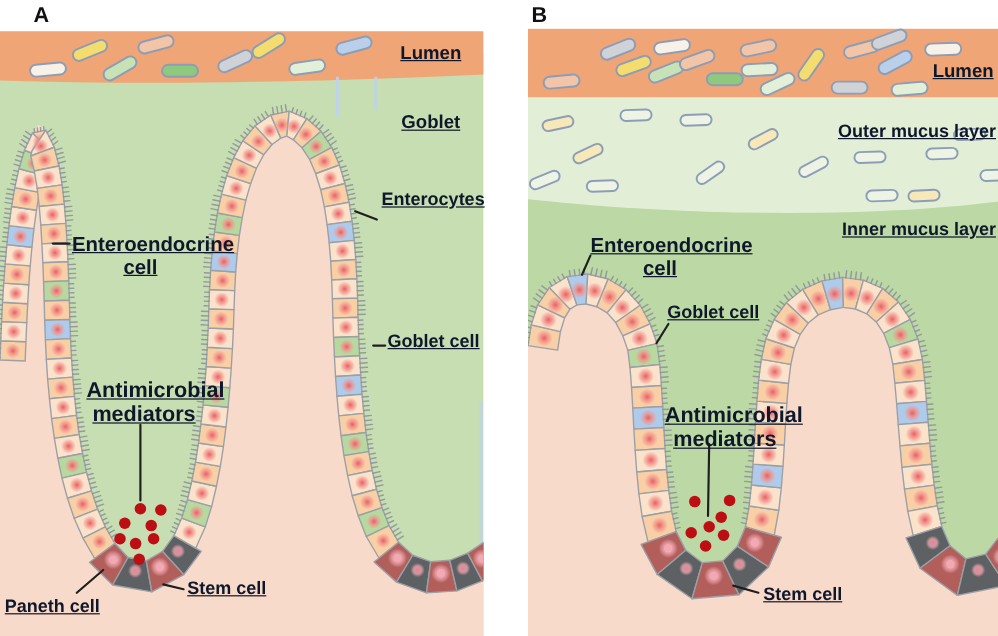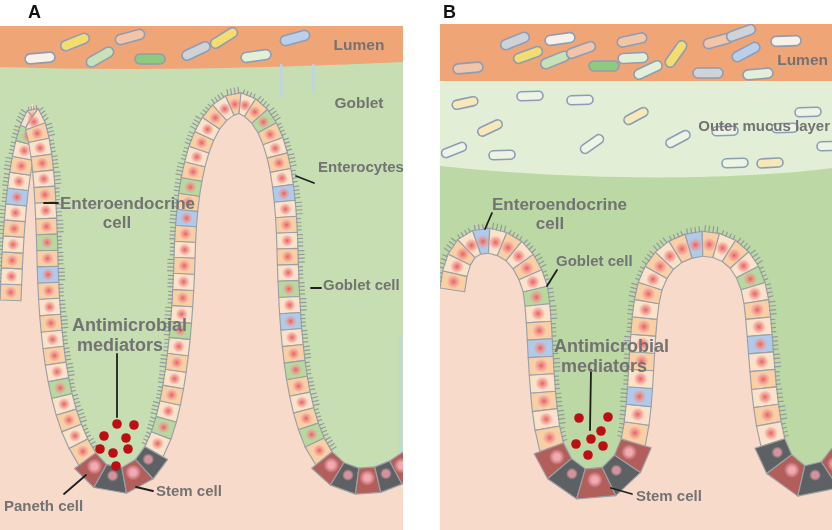--- a/index.html
+++ b/index.html
@@ -3,21 +3,21 @@
 <meta charset="utf-8">
 <style>
   html,body{margin:0;padding:0;background:#ffffff;}
   #page{position:relative;width:832px;height:530px;background:#ffffff;overflow:hidden;
         font-family:"Liberation Sans",sans-serif;}
   .panel{position:absolute;top:0;height:530px;}
   #panelA{left:0;width:403px;}
   #panelB{left:440px;width:392px;}
   .panel svg{position:absolute;left:0;top:0;}
   .plabel{position:absolute;font-weight:700;font-size:18px;color:#111;}
-  .lbl{position:absolute;font-weight:600;color:#737373;line-height:1.12;white-space:normal;}
+  .lbl{position:absolute;font-weight:600;color:#0f172a;line-height:1.12;white-space:normal;text-decoration:underline;}
   .fs15{font-size:15px;} .fs155{font-size:15.5px;} .fs145{font-size:17px;} .fs135{font-size:18px;}
   .tc{text-align:center;} .tr{text-align:right;}
 </style>
 </head>
 <body>
 
 <div id="page">
 
   <div class="panel" id="panelA">
     <div class="plabel" style="left:28px;top:2px;">A</div>
@@ -983,19 +983,20 @@
         </g>
         <g>
           <line x1="52" y1="213" x2="45" y2="229" stroke="#1f1f1f" stroke-width="1.8" stroke-linecap="round"></line>
           <line x1="117" y1="270" x2="107" y2="286" stroke="#1f1f1f" stroke-width="1.8" stroke-linecap="round"></line>
           <line x1="151" y1="370" x2="150" y2="430" stroke="#1f1f1f" stroke-width="1.8" stroke-linecap="round"></line>
           <line x1="171" y1="488" x2="192" y2="494" stroke="#1f1f1f" stroke-width="1.8" stroke-linecap="round"></line>
         </g>
       </svg>
 
     <div class="lbl fs155 tr" style="left:328px;top:51px;width:60px;">Lumen</div>
-    <div class="lbl fs15 tr" style="left:256px;top:118px;width:134px;">Outer mucus layer</div>
+    <div class="lbl fs15 tr" style="left:256px;top:102px;width:134px;">Outer mucus layer</div>
+    <div class="lbl fs15 tr" style="left:256px;top:184px;width:134px;">Inner mucus layer</div>
     <div class="lbl fs145 tc" style="left:52px;top:195px;width:116px;">Enteroendocrine cell</div>
     <div class="lbl fs15" style="left:116px;top:253px;width:80px;">Goblet cell</div>
     <div class="lbl fs135 tc" style="left:114px;top:336px;width:100px;">Antimicrobial mediators</div>
     <div class="lbl fs15" style="left:196px;top:488px;width:72px;">Stem cell</div>
   </div>
 </div>
 
 </body></html>

